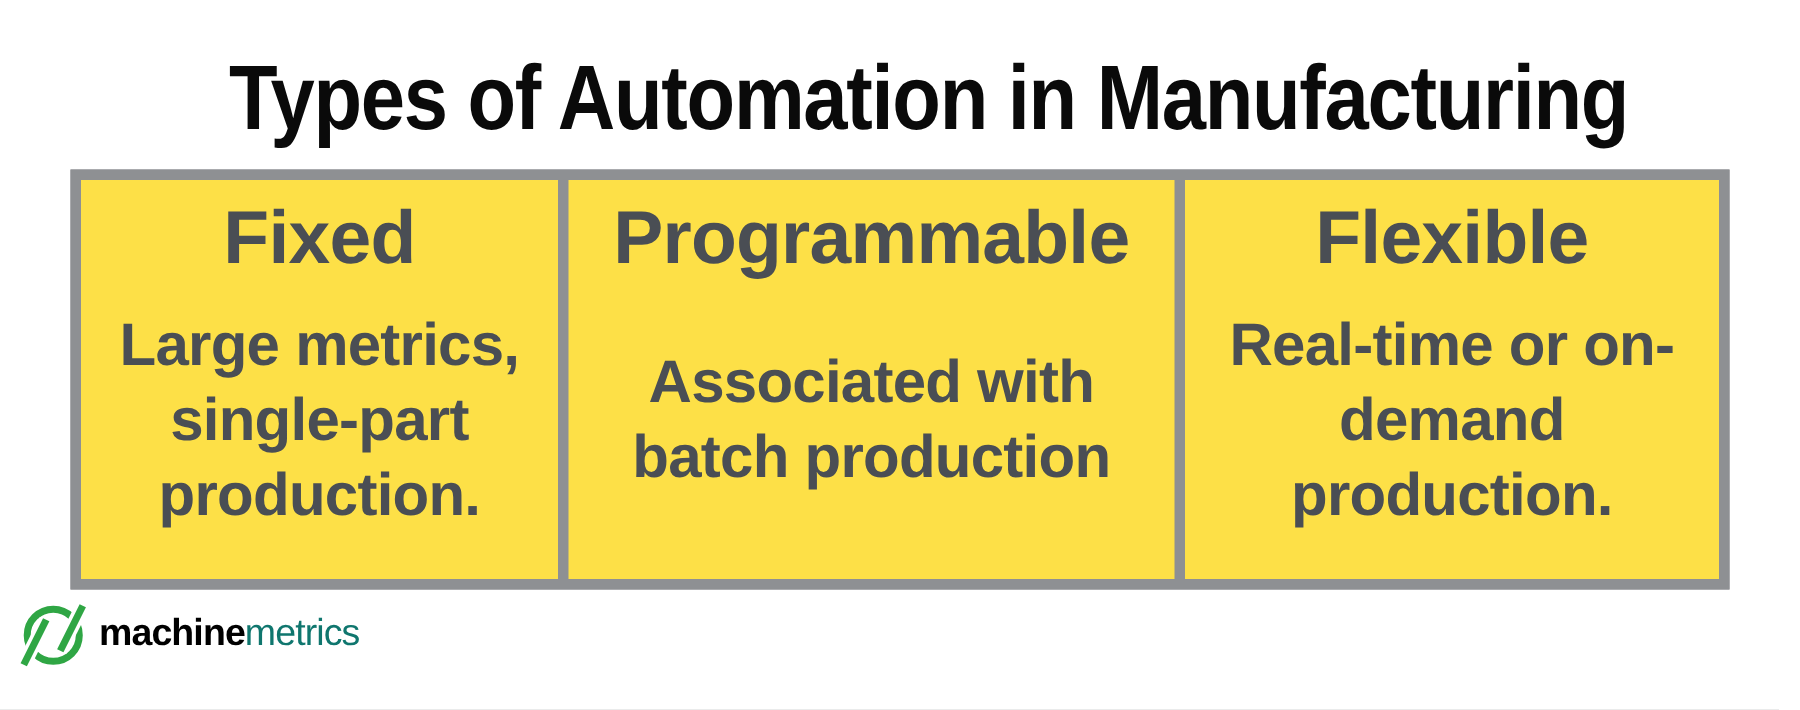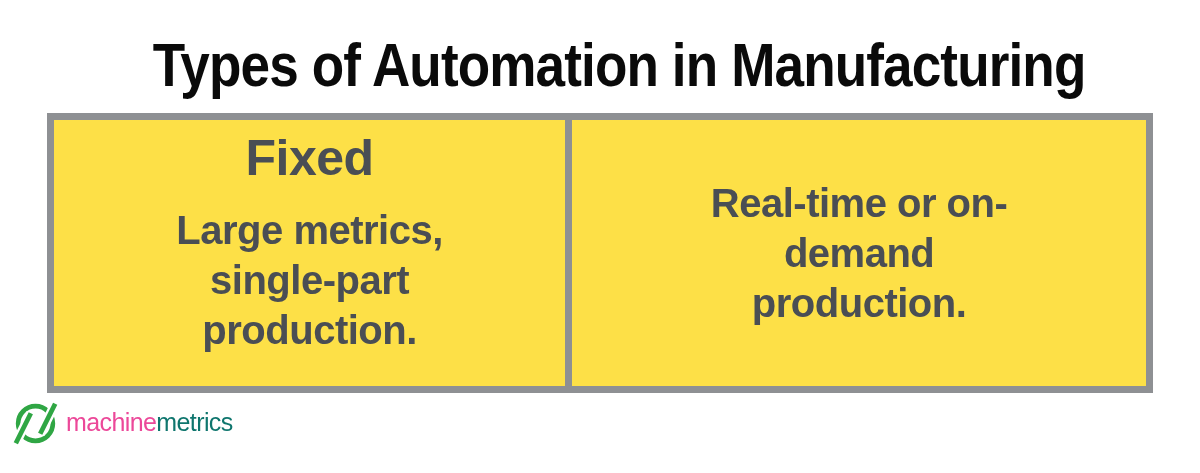--- a/index.html
+++ b/index.html
@@ -94,43 +94,49 @@
     width: 45px;
     height: 45px;
     display: block;
   }
   .logo-text {
     font-size: 25px;
     letter-spacing: -0.6px;
     line-height: 1;
     padding-bottom: 2px;
   }
-  .logo-bold  { font-weight: 400; color: #ec4899; }
+  .logo-bold  { font-weight: 700; color: #000000; }
   .logo-light { font-weight: 400; color: #0f766e; }
 </style>
 </head>
 <body>
 
 <div class="page">
 
   <div class="title-wrap">
     <h1 class="title">Types of Automation in Manufacturing</h1>
   </div>
 
   <section class="types-table">
 
     <article class="card card-1">
       <h2 class="card-heading">Fixed</h2>
       <div class="card-body">Large metrics,
 single-part
 production.</div>
     </article>
 
+    <article class="card card-2">
+      <h2 class="card-heading">Programmable</h2>
+      <div class="card-body">Associated with
+batch production</div>
+    </article>
 
     <article class="card card-3">
+      <h2 class="card-heading">Flexible</h2>
       <div class="card-body">Real-time or on-
 demand
 production.</div>
     </article>
 
   </section>
 
   <footer class="logo-row">
     <svg class="logo-icon" viewBox="0 0 48 48" aria-hidden="true">
       <circle cx="24" cy="24" r="18.5" fill="none" stroke="#2fa644" stroke-width="5"></circle>

